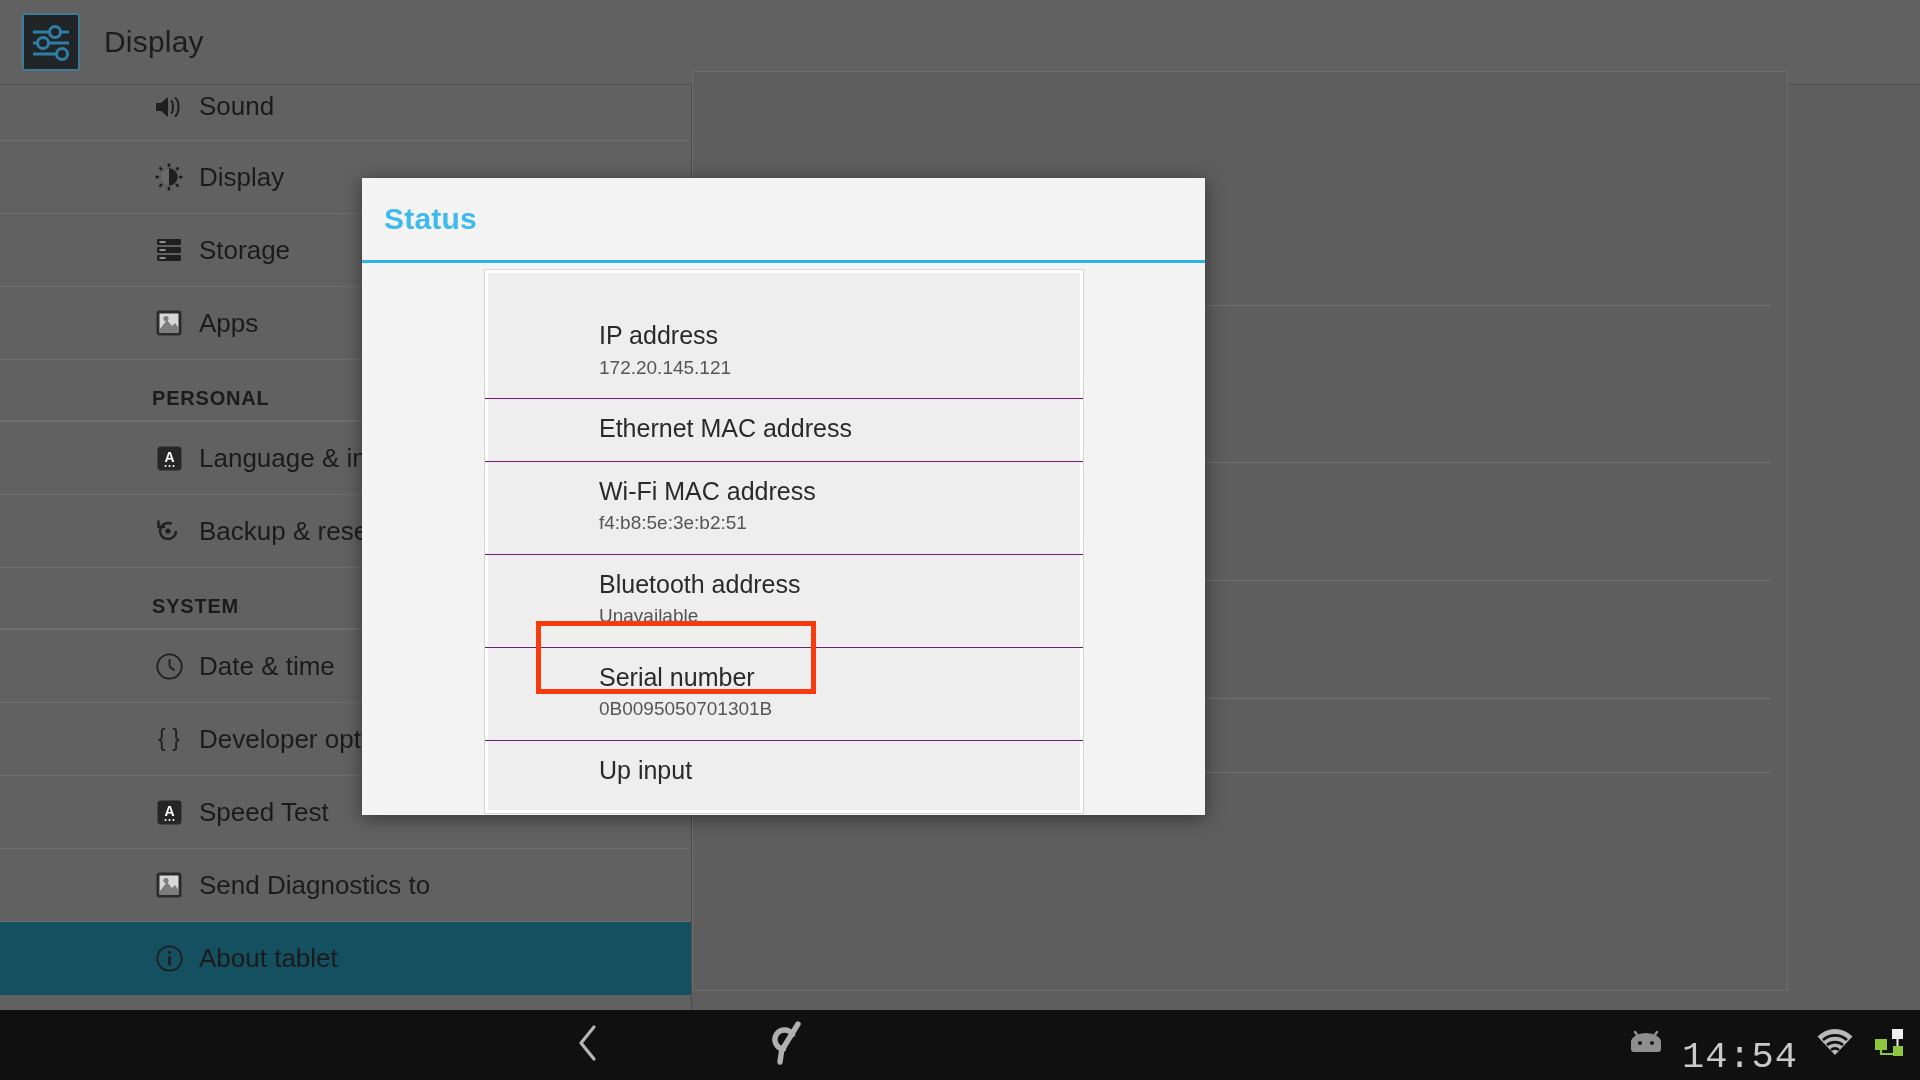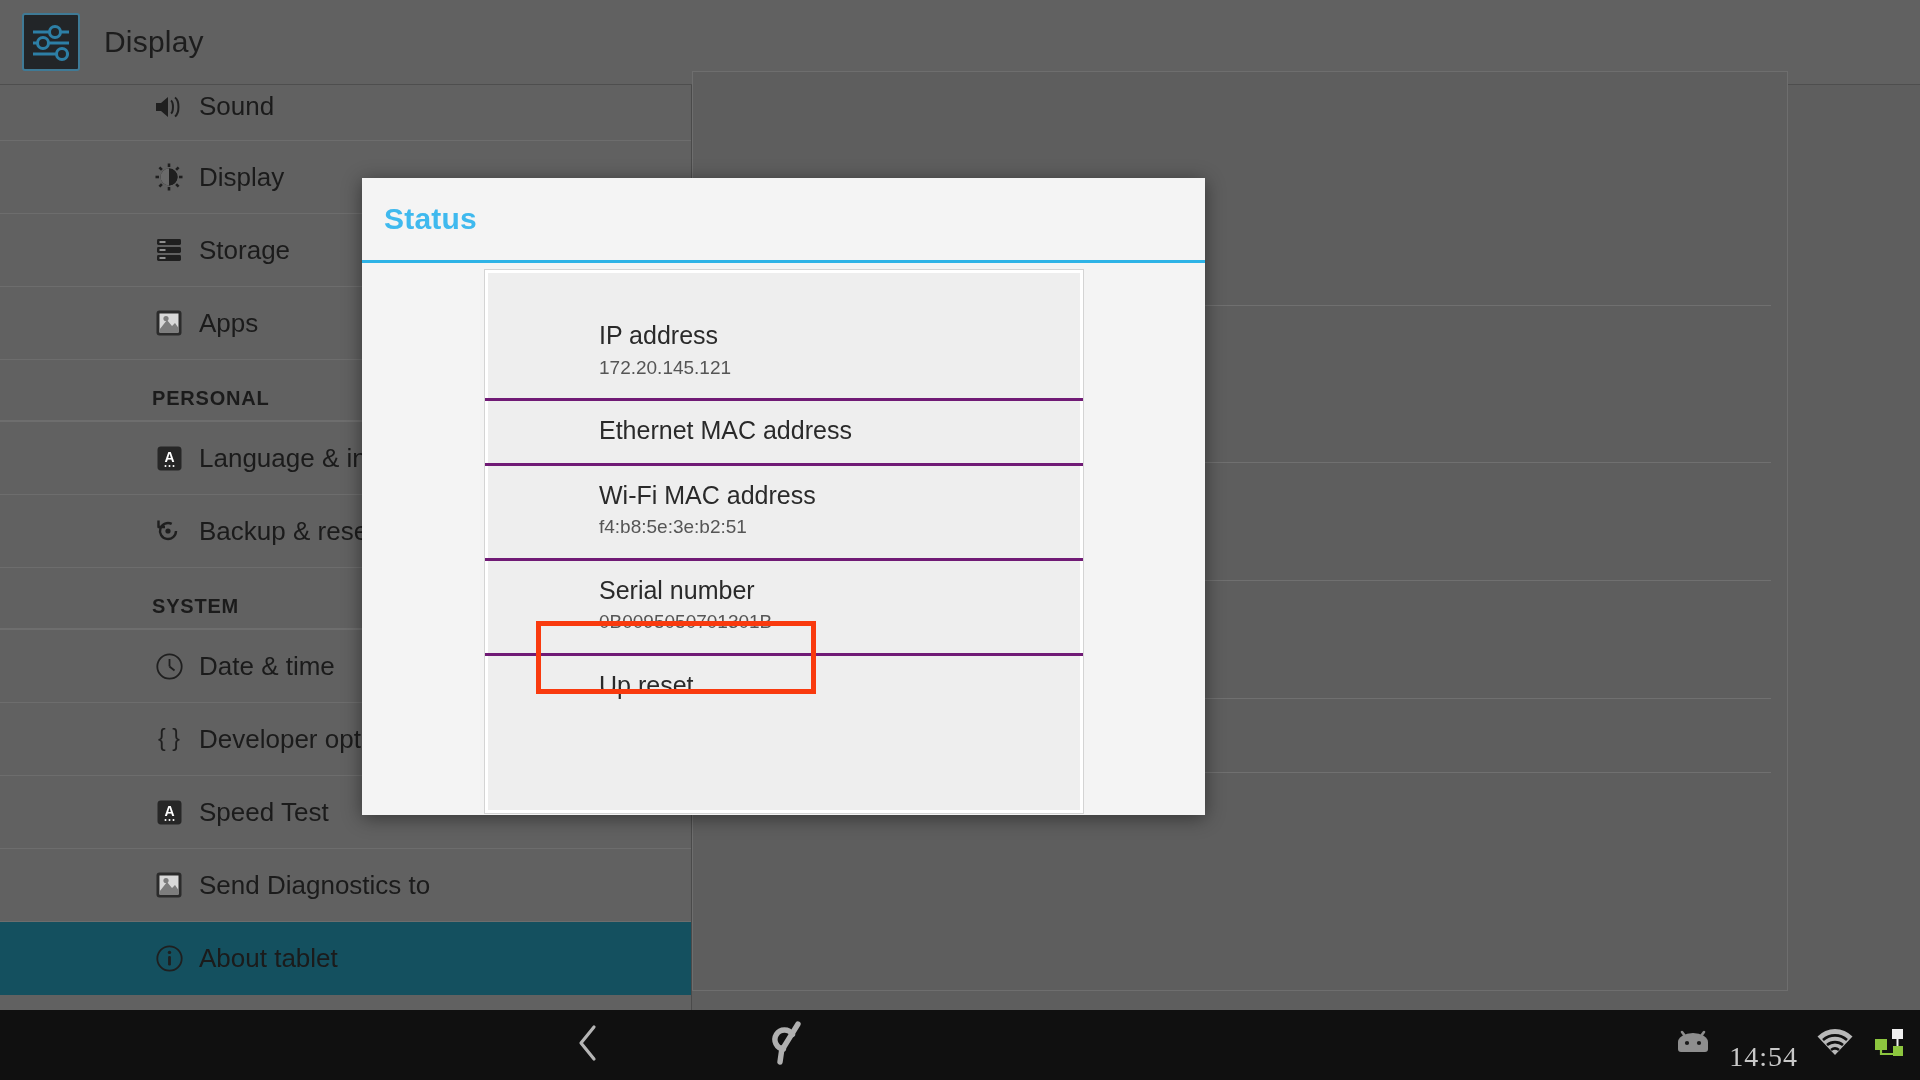--- a/index.html
+++ b/index.html
@@ -125,21 +125,21 @@
     border: 1px solid #d4d4d4;
     outline: 3px solid #ffffff;
     outline-offset: -4px;
     overflow: hidden;
   }
   #list-inner { padding: 36px 0 0 0; }
 
   .item {
     position: relative;
     padding: 0 34px 0 114px;
-    border-bottom: 3px solid #701a75;
+    border-bottom: 1px solid #701a75;
   }
   .item:last-child { border-bottom: none; }
   .item-pad { padding-top: 14px; padding-bottom: 17px; }
   .item-title {
     font-size: 25px; color: #2a2a2a; line-height: 1.22;
     white-space: nowrap;
   }
   .item-value {
     font-size: 19px; color: #555555; line-height: 1.45;
     margin-top: 3px; white-space: nowrap;
@@ -169,22 +169,22 @@
   #nav-home {
     position: absolute; left: 760px; top: 0;
     width: 60px; height: 70px;
     display: flex; align-items: center; justify-content: center;
   }
   #status-right {
     position: absolute; right: 14px; top: 0; height: 70px;
     display: flex; align-items: center; gap: 16px;
   }
   #clock {
-    font-size: 28px; color: #c9c9c9; letter-spacing: 1px;
-    font-family: Liberation Serif, serif;
+    font-size: 37px; color: #c9c9c9; letter-spacing: 1px;
+    font-family: Liberation Mono, monospace;
     margin-top: 24px;
   }
 </style>
 </head>
 <body>
 
 <div id="screen">
 
   <div id="appbar">
     <div id="app-icon">
@@ -383,28 +383,32 @@
 
             <div class="item item-pad">
               <div class="item-title">Ethernet MAC address</div>
             </div>
 
             <div class="item item-pad">
               <div class="item-title">Wi-Fi MAC address</div>
               <div class="item-value">f4:b8:5e:3e:b2:51</div>
             </div>
 
+            <div class="item item-pad">
+              <div class="item-title">Bluetooth address</div>
+              <div class="item-value">Unavailable</div>
+            </div>
 
             <div class="item item-pad">
               <div class="item-title">Serial number</div>
               <div class="item-value">0B0095050701301B</div>
             </div>
 
             <div class="item item-pad">
-              <div class="item-title">Up reset</div>
+              <div class="item-title">Up input</div>
 
             </div>
 
           </div>
         </div>
       </div>
     </div>
 
     <div id="serial-highlight"></div>
 

